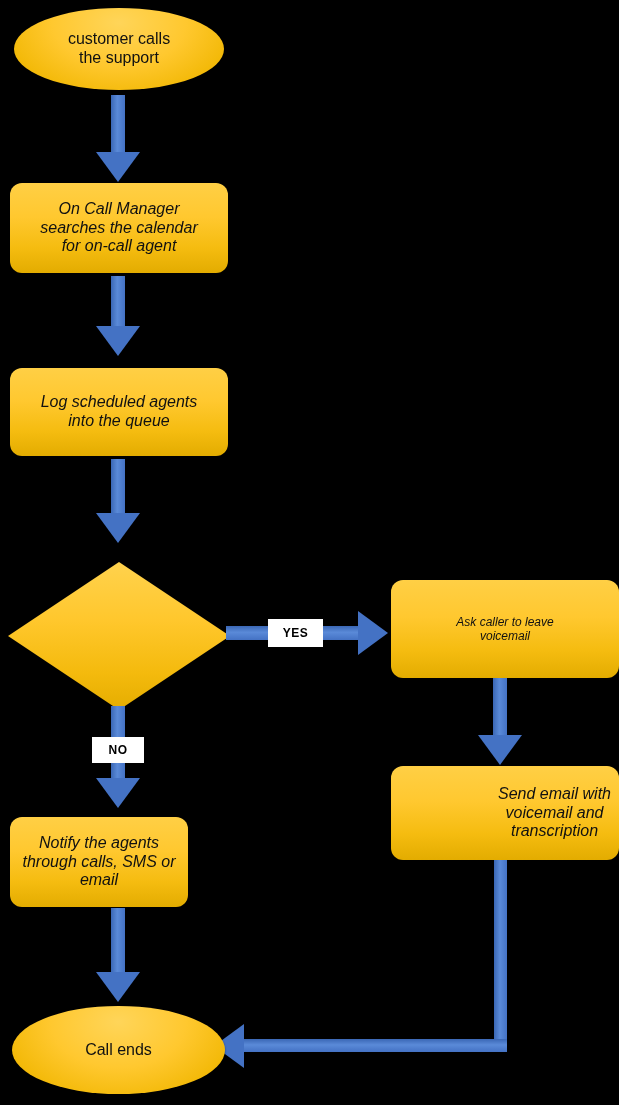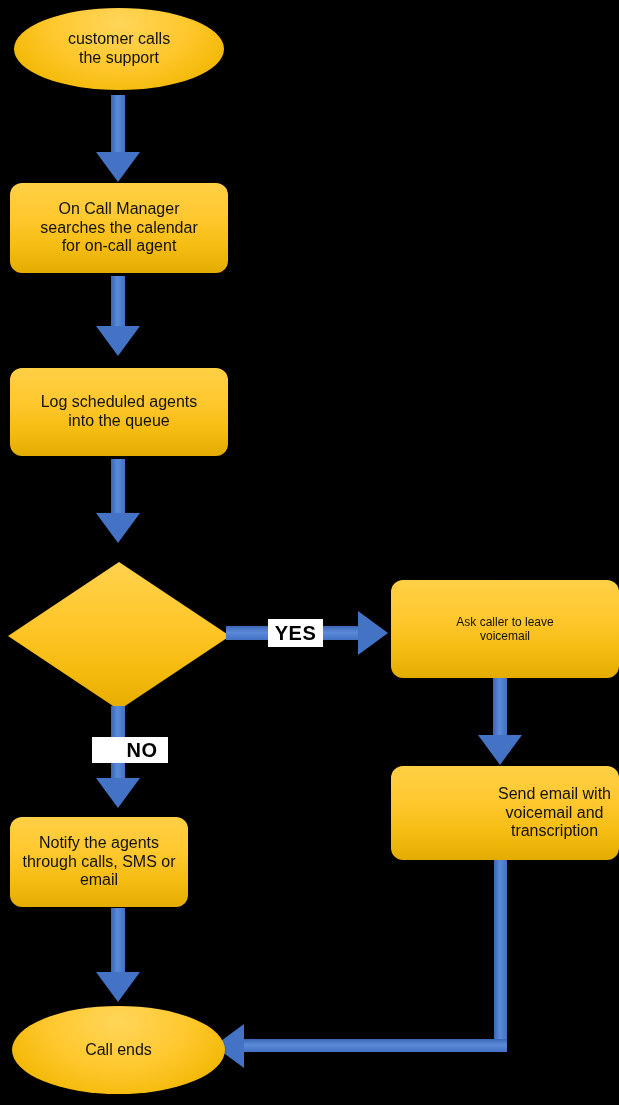--- a/index.html
+++ b/index.html
@@ -7,21 +7,21 @@
        font-family:"Liberation Sans","DejaVu Sans",sans-serif;}
   #canvas{position:relative;width:619px;height:1105px;background:#000000;border-radius:14px;}
 
   
   .node{position:absolute;box-sizing:border-box;display:flex;align-items:center;
         justify-content:center;text-align:center;color:#111111;line-height:1.18;}
   .node .txt{display:block;padding:0 8px;white-space:pre-line;}
 
   .proc{border-radius:12px;
         background:linear-gradient(180deg,#FFCF45 0%,#FFC82F 38%,#F5BC10 72%,#E3AC00 100%);
-        box-shadow:0 1px 2px rgba(0,0,0,.55);}
+        box-shadow:0 1px 2px rgba(0,0,0,.55);font-style:italic;}
 
   .term{border-radius:50%;
         background:radial-gradient(ellipse at 50% 18%,#FFD559 0%,#FFC82F 45%,#F3B908 78%,#E6AE00 100%);
         box-shadow:0 1px 2px rgba(0,0,0,.55);}
 
   .decision{background:transparent;}
   .decision .diamond{position:absolute;inset:0;
         background:linear-gradient(180deg,#FFD24D 0%,#FFC72C 40%,#F4BA0D 75%,#E5AD00 100%);
         clip-path:polygon(50% 0%,100% 50%,50% 100%,0% 50%);}
   .decision .txt{position:relative;z-index:2;}
@@ -32,21 +32,21 @@
   .head{position:absolute;width:0;height:0;}
   .head.down{border-left:22px solid transparent;border-right:22px solid transparent;
              border-top:30px solid #4472C4;}
   .head.right{border-top:22px solid transparent;border-bottom:22px solid transparent;
               border-left:30px solid #4472C4;}
   .head.left{border-top:22px solid transparent;border-bottom:22px solid transparent;
              border-right:30px solid #4472C4;}
 
   
   .edgelabel{position:absolute;background:#FFFFFF;color:#000000;font-weight:bold;
-             font-size:20px;letter-spacing:.5px;display:flex;align-items:center;
+             font-size:12px;letter-spacing:.5px;display:flex;align-items:center;
              justify-content:center;z-index:5;}
 </style>
 </head>
 <body>
 
 <div id="canvas">
 
   <div class="node term" style="left:14px;top:8px;width:210px;height:82px;font-size:16px;">
     <span class="txt">customer calls
 the support</span>
@@ -77,21 +77,21 @@
   </div>
 
   <div class="shaft horiz" style="left:226px;top:626px;width:136px;height:14px;"></div>
   <div class="head right" style="left:358px;top:611px;"></div>
   <div class="edgelabel" style="left:268px;top:619px;width:55px;height:28px;">
     <span>YES</span>
   </div>
 
   <div class="shaft" style="left:111px;top:706px;width:14px;height:78px;"></div>
   <div class="head down" style="left:96px;top:778px;"></div>
-  <div class="edgelabel" style="left:92px;top:737px;width:52px;height:26px;padding-left:24px;">
+  <div class="edgelabel" style="left:92px;top:737px;width:52px;height:26px;">
     <span>NO</span>
   </div>
 
   <div class="node proc" style="left:391px;top:580px;width:228px;height:98px;font-size:12px;">
     <span class="txt">Ask caller to leave
 voicemail</span>
   </div>
 
   <div class="shaft" style="left:493px;top:678px;width:14px;height:63px;"></div>
   <div class="head down" style="left:478px;top:735px;"></div>

